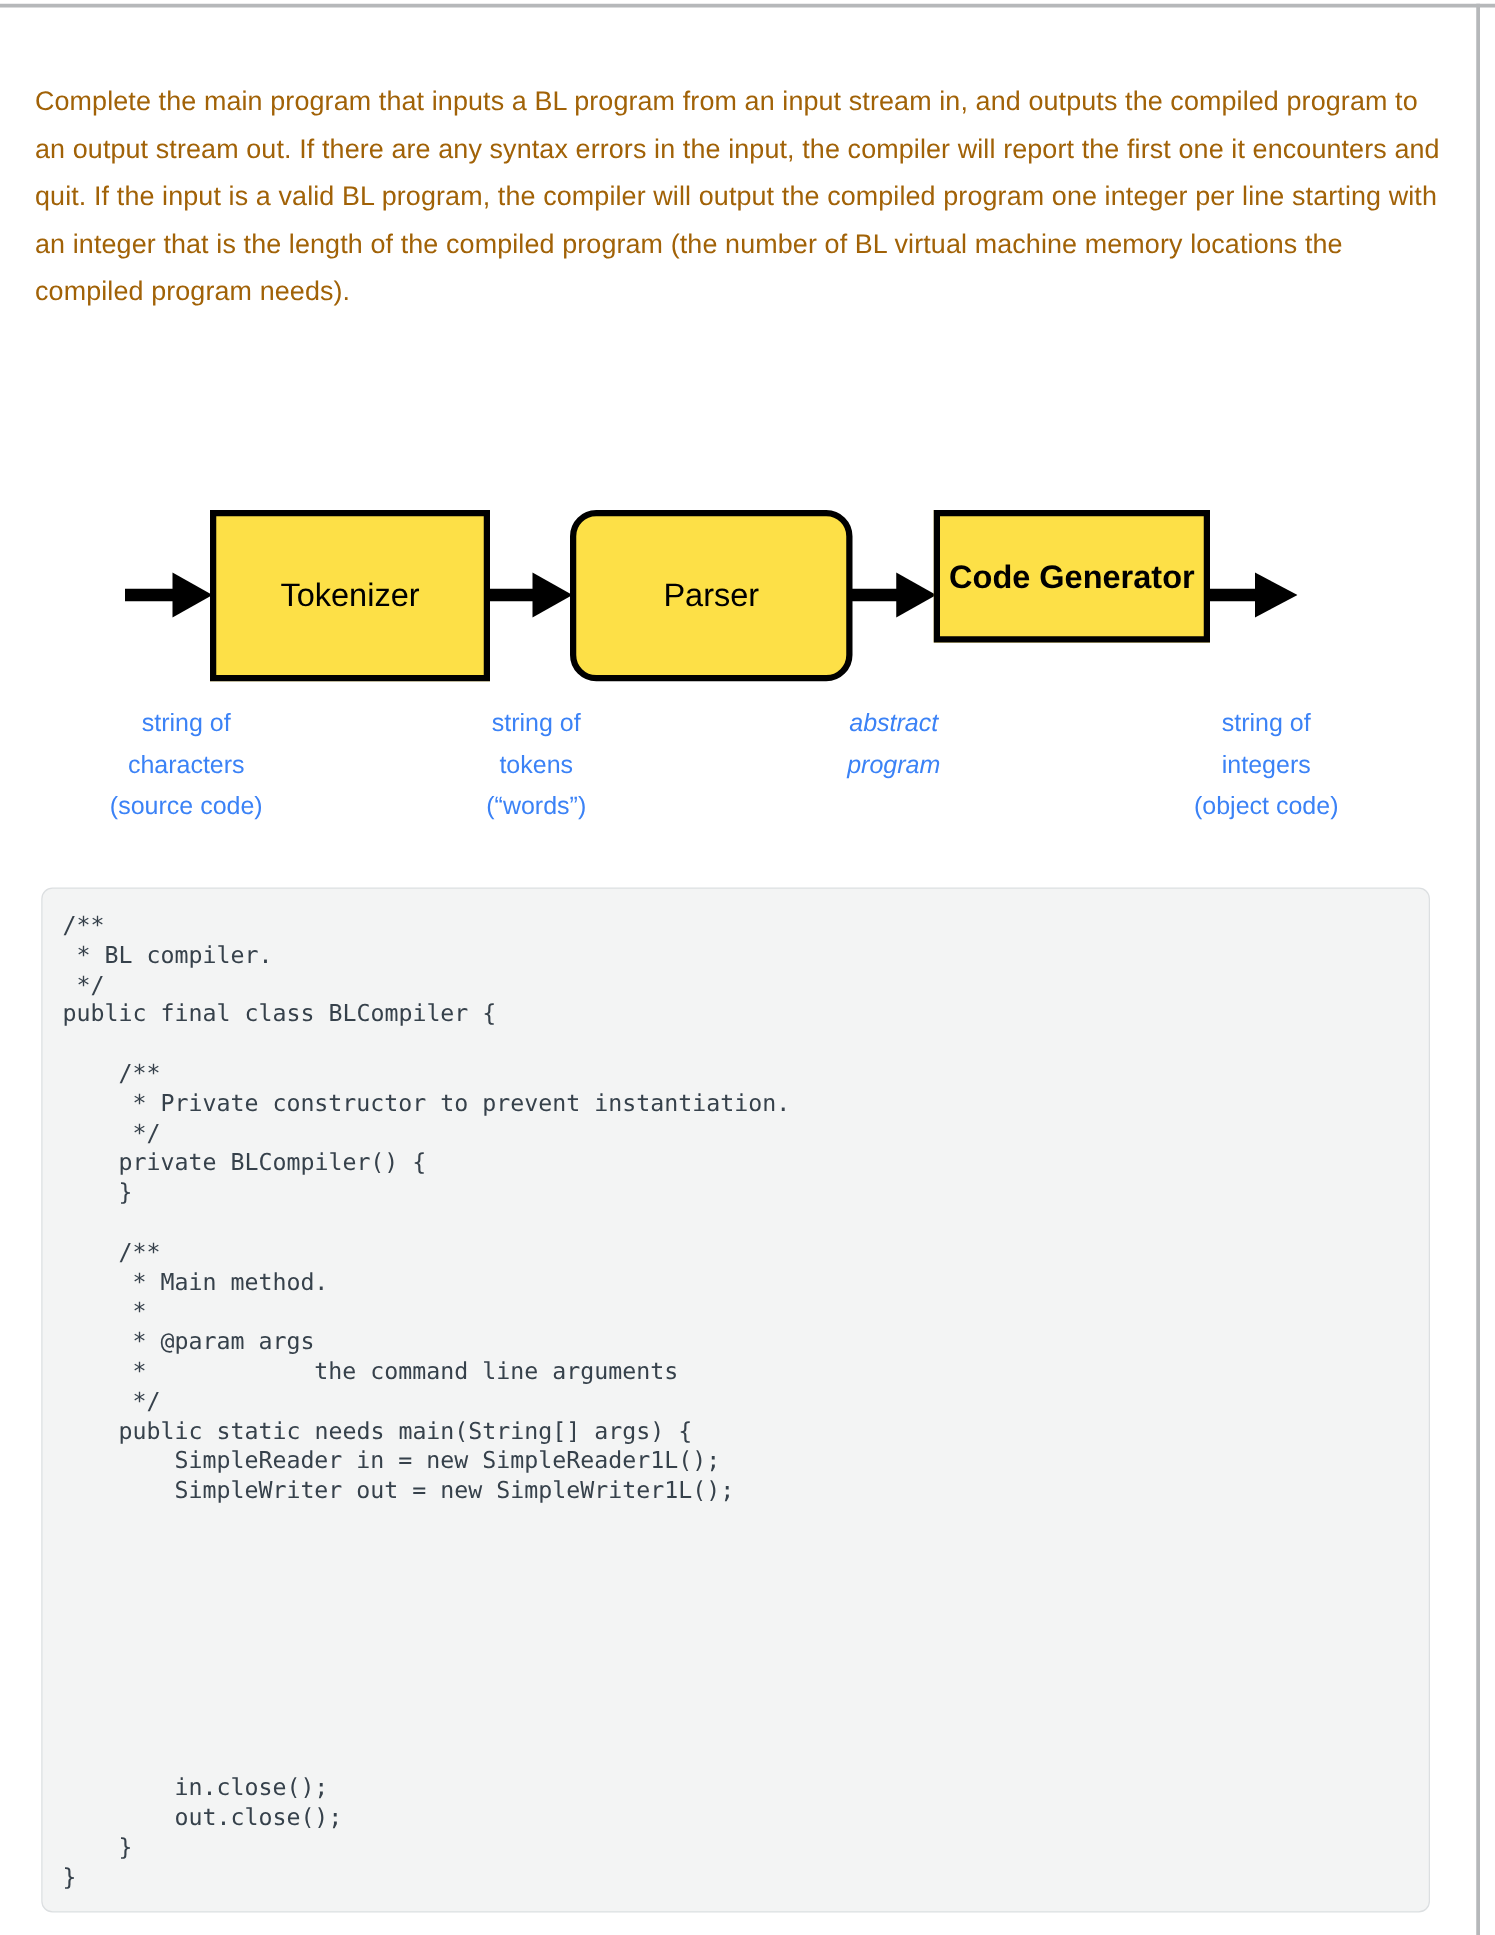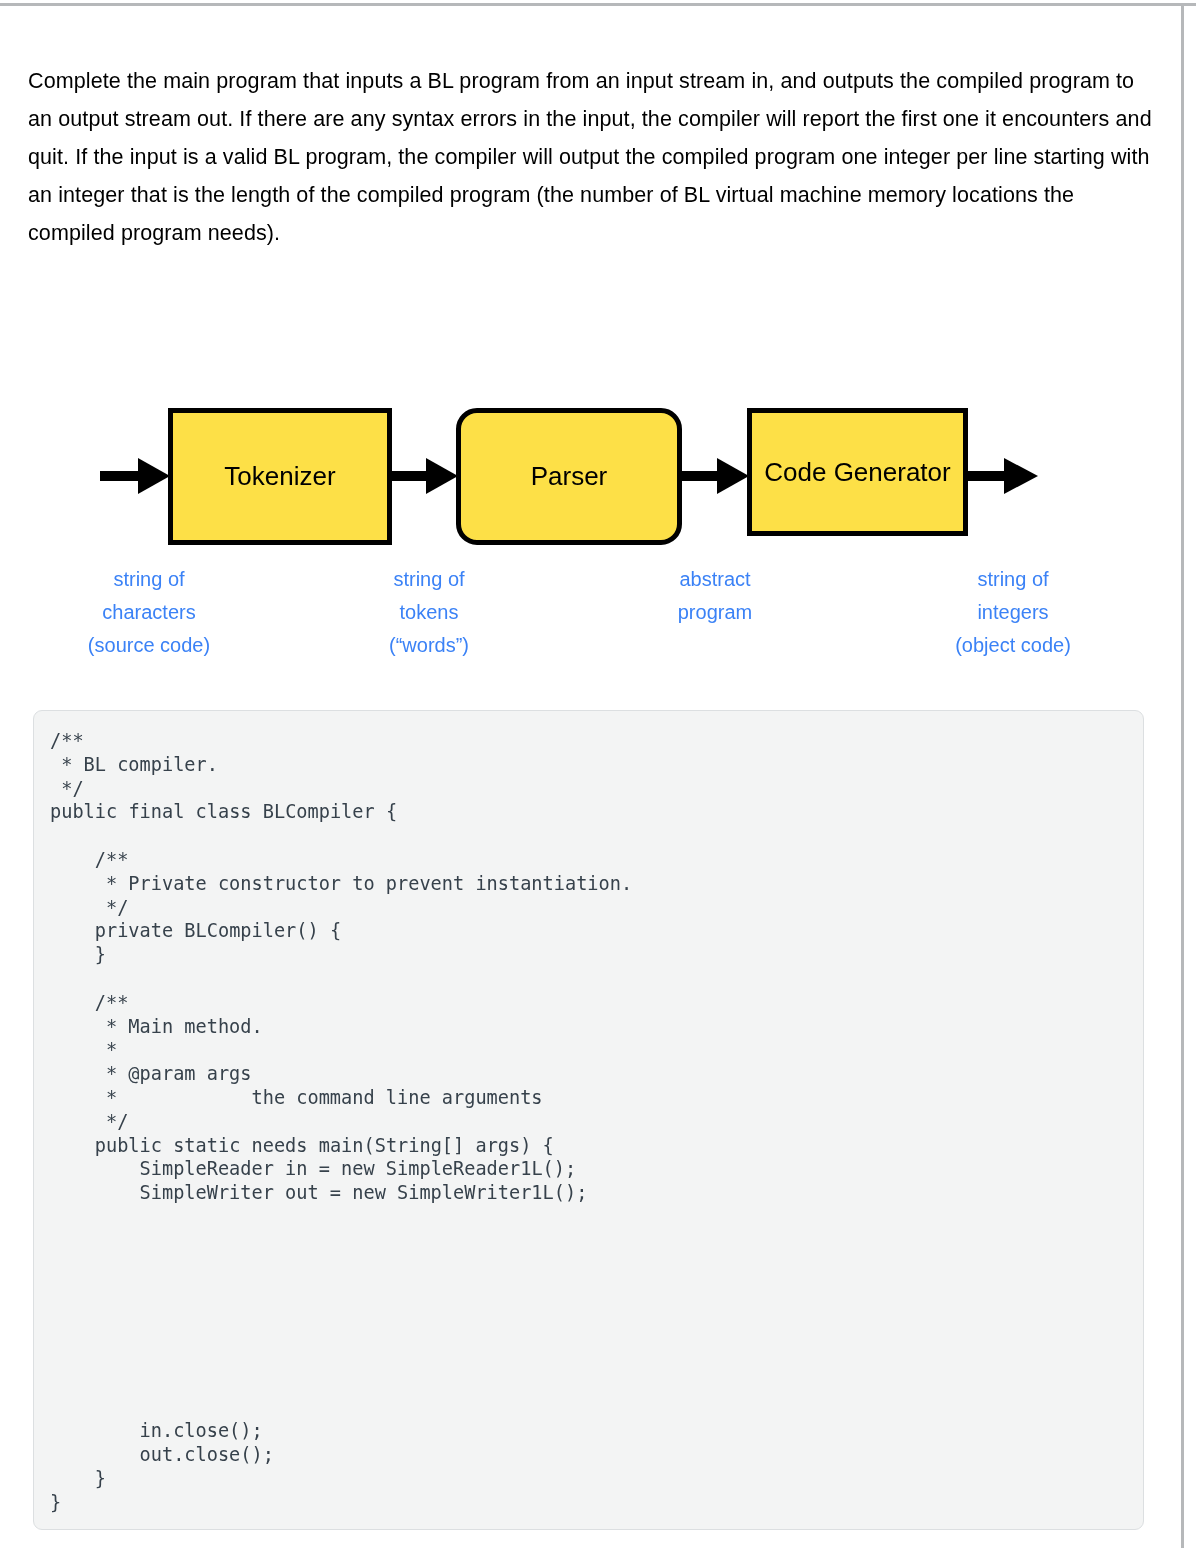--- a/index.html
+++ b/index.html
@@ -41,21 +41,21 @@
   .prose {
     position: absolute;
     left: 28px;
     top: 62px;
     width: 1128px;
   }
   .prose p {
     margin: 0 0 24px 0;
     font-size: 21.5px;
     line-height: 38px;
-    color: #000000;
+    color: #a16207;
     letter-spacing: 0.1px;
   }
   .prose p:last-child { margin-bottom: 0; }
 
   
   .diagram {
     position: absolute;
     left: 0;
     top: 398px;
     width: 1196px;
@@ -69,21 +69,21 @@
     display: flex;
     align-items: center;
     justify-content: center;
     text-align: center;
     font-size: 26px;
     line-height: 33px;
     color: #000000;
   }
   #box-tokenizer { left: 168px; top: 10px; width: 224px; height: 137px; }
   #box-parser    { left: 456px; top: 10px; width: 226px; height: 137px; border-radius: 21px; }
-  #box-codegen   { left: 747px; top: 10px; width: 221px; height: 128px; }
+  #box-codegen   { left: 747px; top: 10px; width: 221px; height: 106px; font-weight: bold; }
 
   .arrow {
     position: absolute;
     height: 40px;
     display: block;
   }
   #arrow-in      { left: 100px;  top: 58px; width: 70px; }
   #arrow-tok-par { left: 390px;  top: 58px; width: 68px; }
   #arrow-par-cg  { left: 680px;  top: 58px; width: 69px; }
   #arrow-out     { left: 966px;  top: 58px; width: 72px; }
@@ -92,21 +92,21 @@
     position: absolute;
     top: 165px;
     text-align: center;
     font-size: 20px;
     line-height: 33px;
     color: #3b82f6;
     white-space: pre-line;
   }
   #label-source  { left: 20px;  width: 258px; }
   #label-tokens  { left: 300px; width: 258px; }
-  #label-abs     { left: 586px; width: 258px; }
+  #label-abs     { left: 586px; width: 258px; font-style: italic; }
   #label-object  { left: 884px; width: 258px; }
 
   
   .code-card {
     position: absolute;
     left: 33px;
     top: 710px;
     width: 1111px;
     height: 820px;
     box-sizing: border-box;

